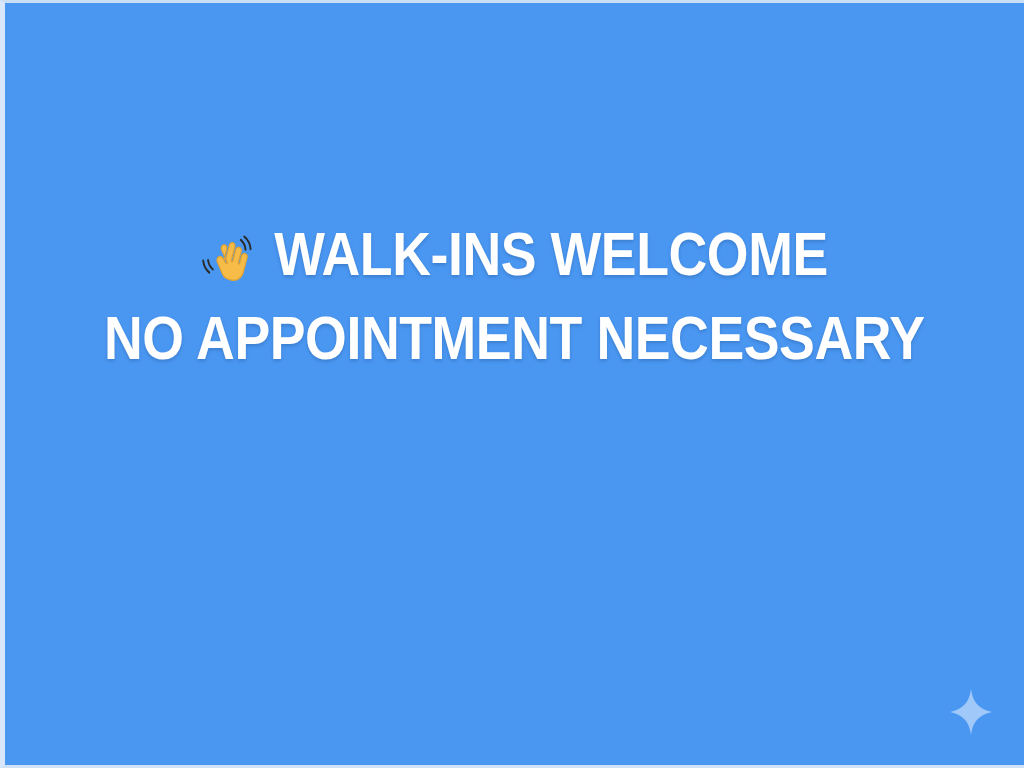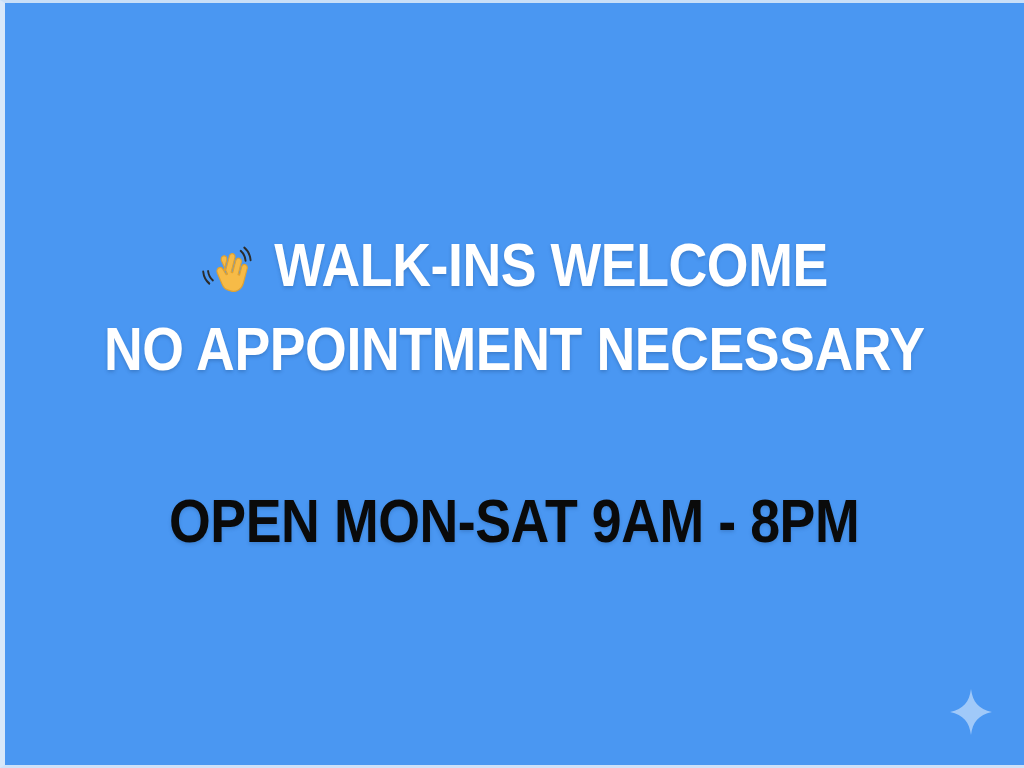--- a/index.html
+++ b/index.html
@@ -28,21 +28,21 @@
   
   .stack {
     position: absolute;
     left: 0;
     right: 0;
     top: 0;
     bottom: 0;
     display: flex;
     flex-direction: column;
     align-items: center;
-    justify-content: center;
+    justify-content: space-between;
   }
 
   .block {
     width: 100%;
     text-align: center;
     display: flex;
     flex-direction: column;
     align-items: center;
   }
 
@@ -152,25 +152,20 @@
         <span>WALK-INS WELCOME</span>
       </div>
 
       <div class="line white">
         <span>NO APPOINTMENT NECESSARY</span>
       </div>
     </div>
 
     <div class="gap-a"></div>
 
-    <div class="block">
-      <div class="line black">
-        <span>OPEN MON-SAT 9AM - 8PM</span>
-      </div>
-    </div>
 
     <div class="gap-b"></div>
 
 
   </div>
 
   <svg id="sparkle" viewBox="0 0 40 44">
     <path d="M20 0 C21.6 12.4 27.2 19.2 40 22 C27.2 24.8 21.6 31.6 20 44 C18.4 31.6 12.8 24.8 0 22 C12.8 19.2 18.4 12.4 20 0 Z" fill="#b9d7fb"></path>
   </svg>
 

